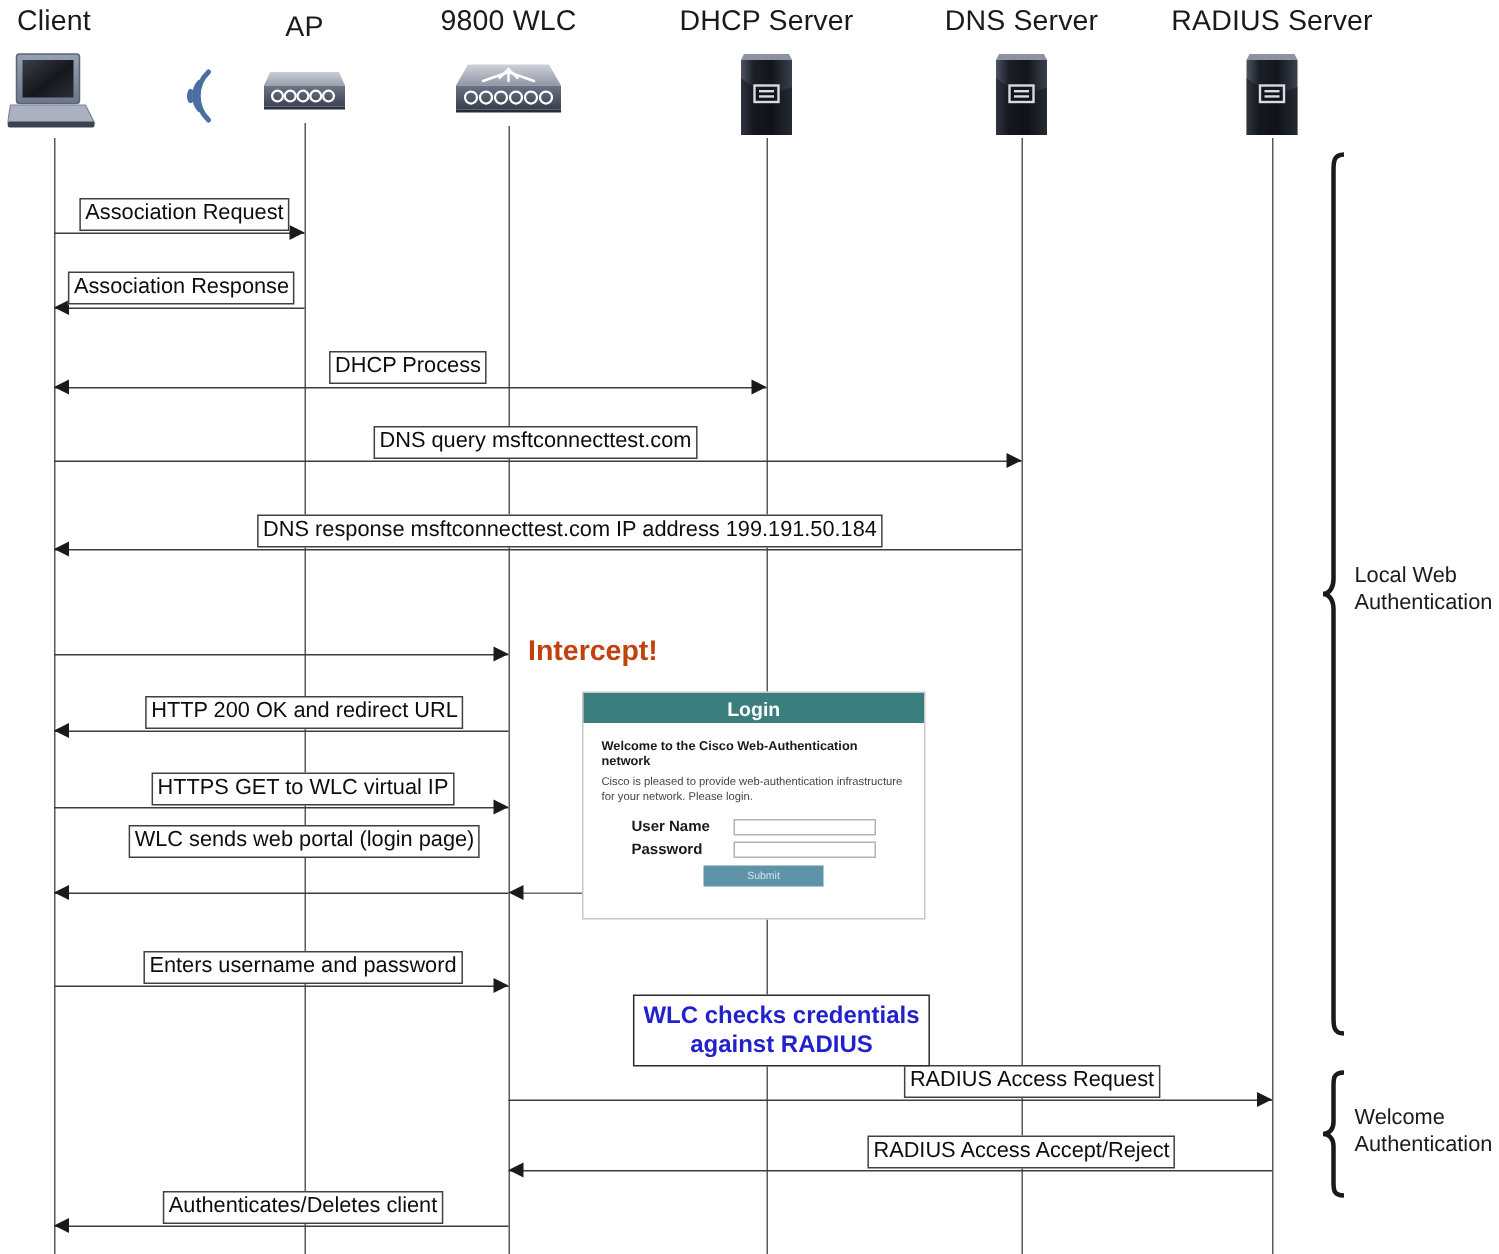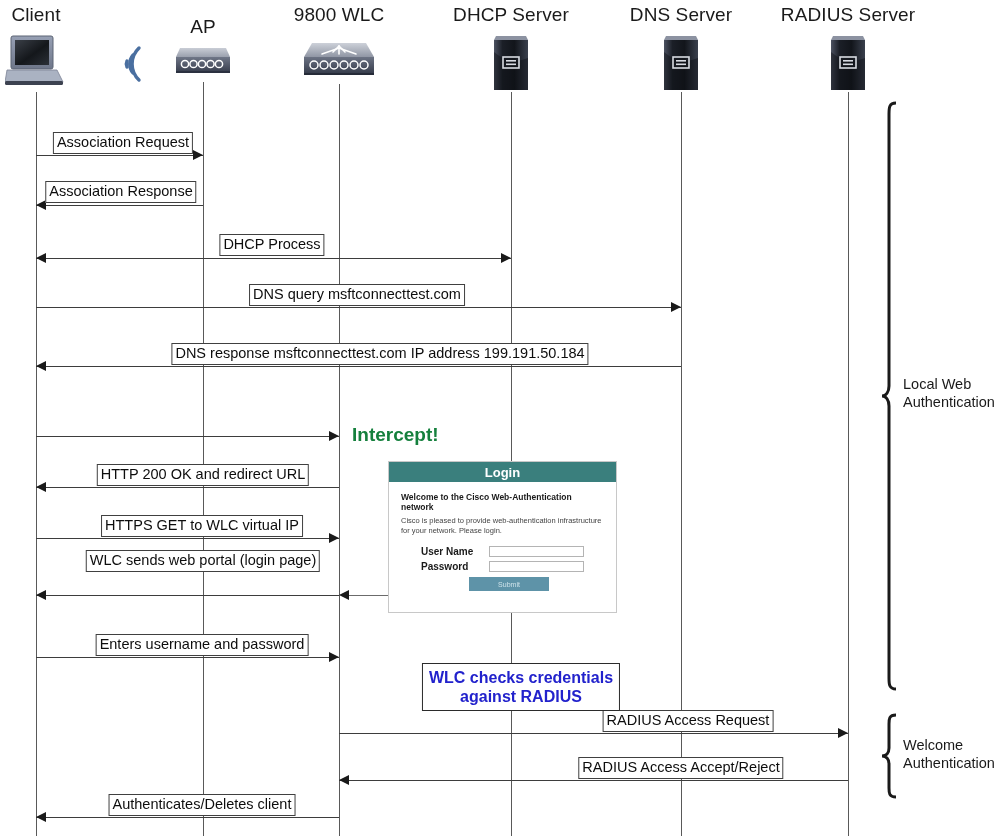--- a/index.html
+++ b/index.html
@@ -68,21 +68,21 @@
     line-height: 1.15;
     padding: 1px 3px 2px 3px;
     white-space: nowrap;
     color: #0d0d0d;
     transform: translateX(-50%);
   }
 
   
   .intercept {
     position: absolute;
-    color: #15803d;
+    color: #c2410c;
     font-weight: bold;
     font-size: 19px;
     white-space: nowrap;
   }
   .note-box {
     position: absolute;
     border: 1px solid #2b2b2b;
     background: #ffffff;
     color: #2222cc;
     font-weight: bold;
@@ -171,21 +171,21 @@
     justify-content: center;
     cursor: pointer;
   }
 </style>
 </head>
 <body>
 
 <div id="diagram">
 
   <div class="actor-label" style="left:36px; top:4px;">Client</div>
-  <div class="actor-label" style="left:203px; top:16px;text-align:center;">AP</div>
+  <div class="actor-label" style="left:203px; top:8px;text-align:center;">AP</div>
   <div class="actor-label" style="left:339px; top:4px;">9800 WLC</div>
   <div class="actor-label" style="left:511px; top:4px;">DHCP Server</div>
   <div class="actor-label" style="left:681px; top:4px;">DNS Server</div>
   <div class="actor-label" style="left:848px; top:4px;">RADIUS Server</div>
 
   <div class="actor-icon" style="left:36px; top:34px;">
     <svg width="62" height="56" viewBox="0 0 62 56">
       <defs>
         <linearGradient id="lapBody" x1="0" y1="0" x2="0" y2="1">
           <stop offset="0%" stop-color="#97a0b4"></stop>

